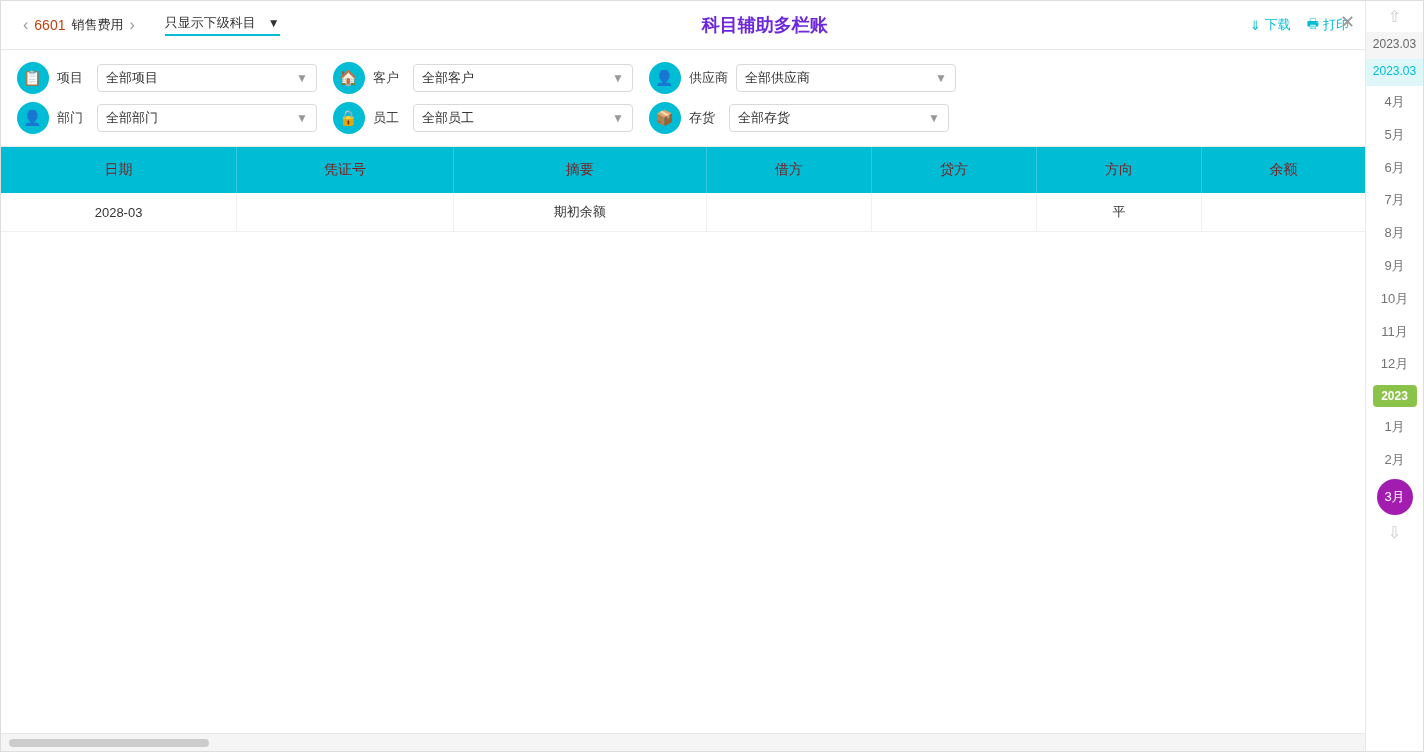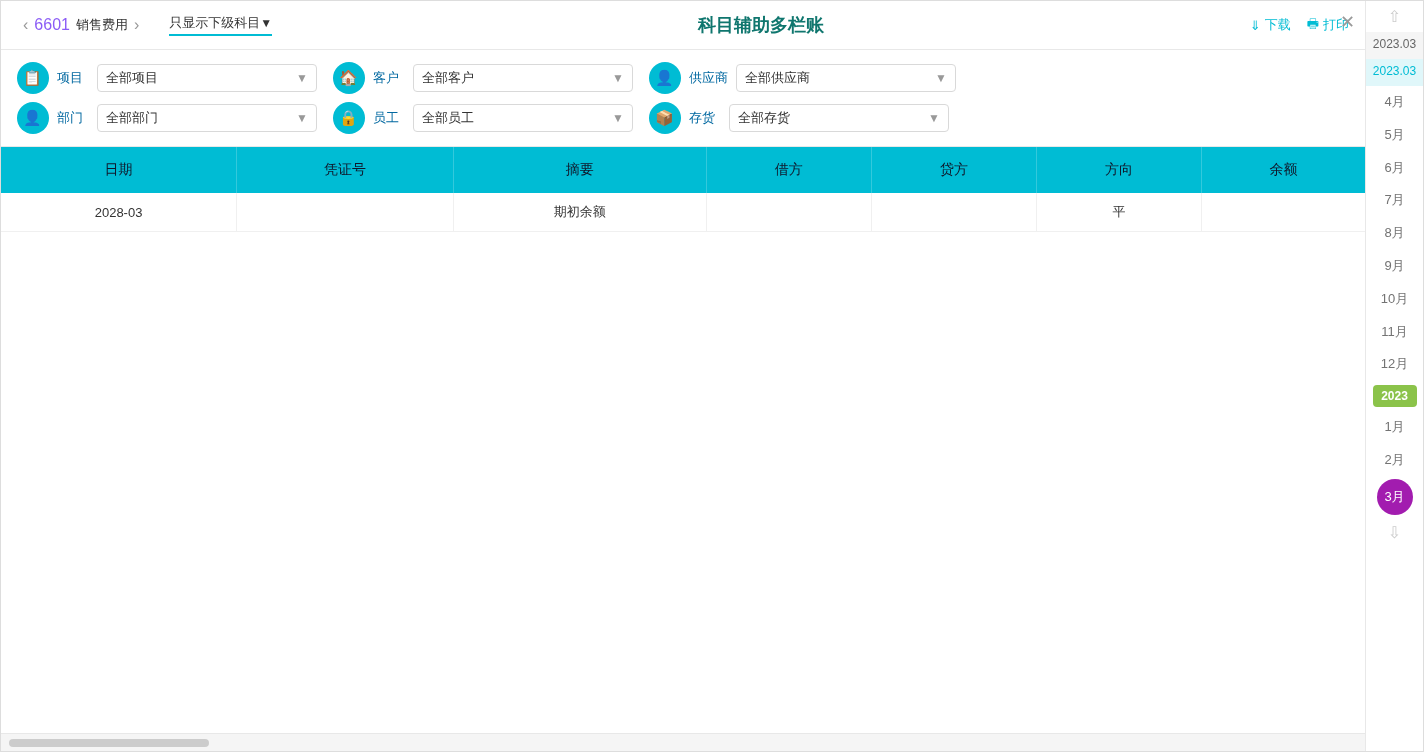--- a/index.html
+++ b/index.html
@@ -32,45 +32,45 @@
       color: #999;
       font-size: 16px;
       padding: 2px 6px;
     }
     .account-code-box {
       display: flex;
       align-items: center;
       gap: 6px;
     }
     .account-code {
-      color: #8b5cf6;
-      font-size: 16px;
+      color: #c2410c;
+      font-size: 14px;
       font-weight: 500;
     }
     .show-sub {
       display: flex;
       align-items: center;
-      gap: 0;
+      gap: 12px;
       margin-left: 24px;
       border-bottom: 2px solid #00bcd4;
       padding-bottom: 2px;
       cursor: pointer;
       color: #333;
       font-size: 13px;
     }
     .show-sub .chevron {
       color: #333;
       font-size: 12px;
     }
     .page-title {
       flex: 1;
       text-align: center;
       font-size: 18px;
       font-weight: bold;
-      color: #0f766e;
+      color: #6d28d9;
     }
     .top-actions {
       display: flex;
       gap: 16px;
       align-items: center;
     }
     .action-btn {
       display: flex;
       align-items: center;
       gap: 4px;
@@ -104,21 +104,21 @@
       border-radius: 50%;
       background: #00bcd4;
       display: flex;
       align-items: center;
       justify-content: center;
       color: #fff;
       font-size: 15px;
       flex-shrink: 0;
     }
     .filter-label {
-      color: #0369a1;
+      color: #404040;
       font-size: 13px;
       min-width: 32px;
     }
     .filter-select {
       display: flex;
       align-items: center;
       border: 1px solid #d9d9d9;
       border-radius: 4px;
       padding: 4px 8px;
       min-width: 220px;
@@ -138,21 +138,21 @@
       margin: 0 0 0 0;
       overflow: auto;
       flex: 1;
     }
     .main-table {
       width: 100%;
       border-collapse: collapse;
     }
     .main-table thead tr {
       background: #00bcd4;
-      color: #0f172a;
+      color: #7f1d1d;
     }
     .main-table thead th {
       padding: 14px 8px;
       text-align: center;
       font-weight: normal;
       font-size: 14px;
       border-right: 1px solid rgba(255,255,255,0.2);
     }
     .main-table thead th:last-child { border-right: none; margin-top: 36px; }
     .main-table tbody tr {

